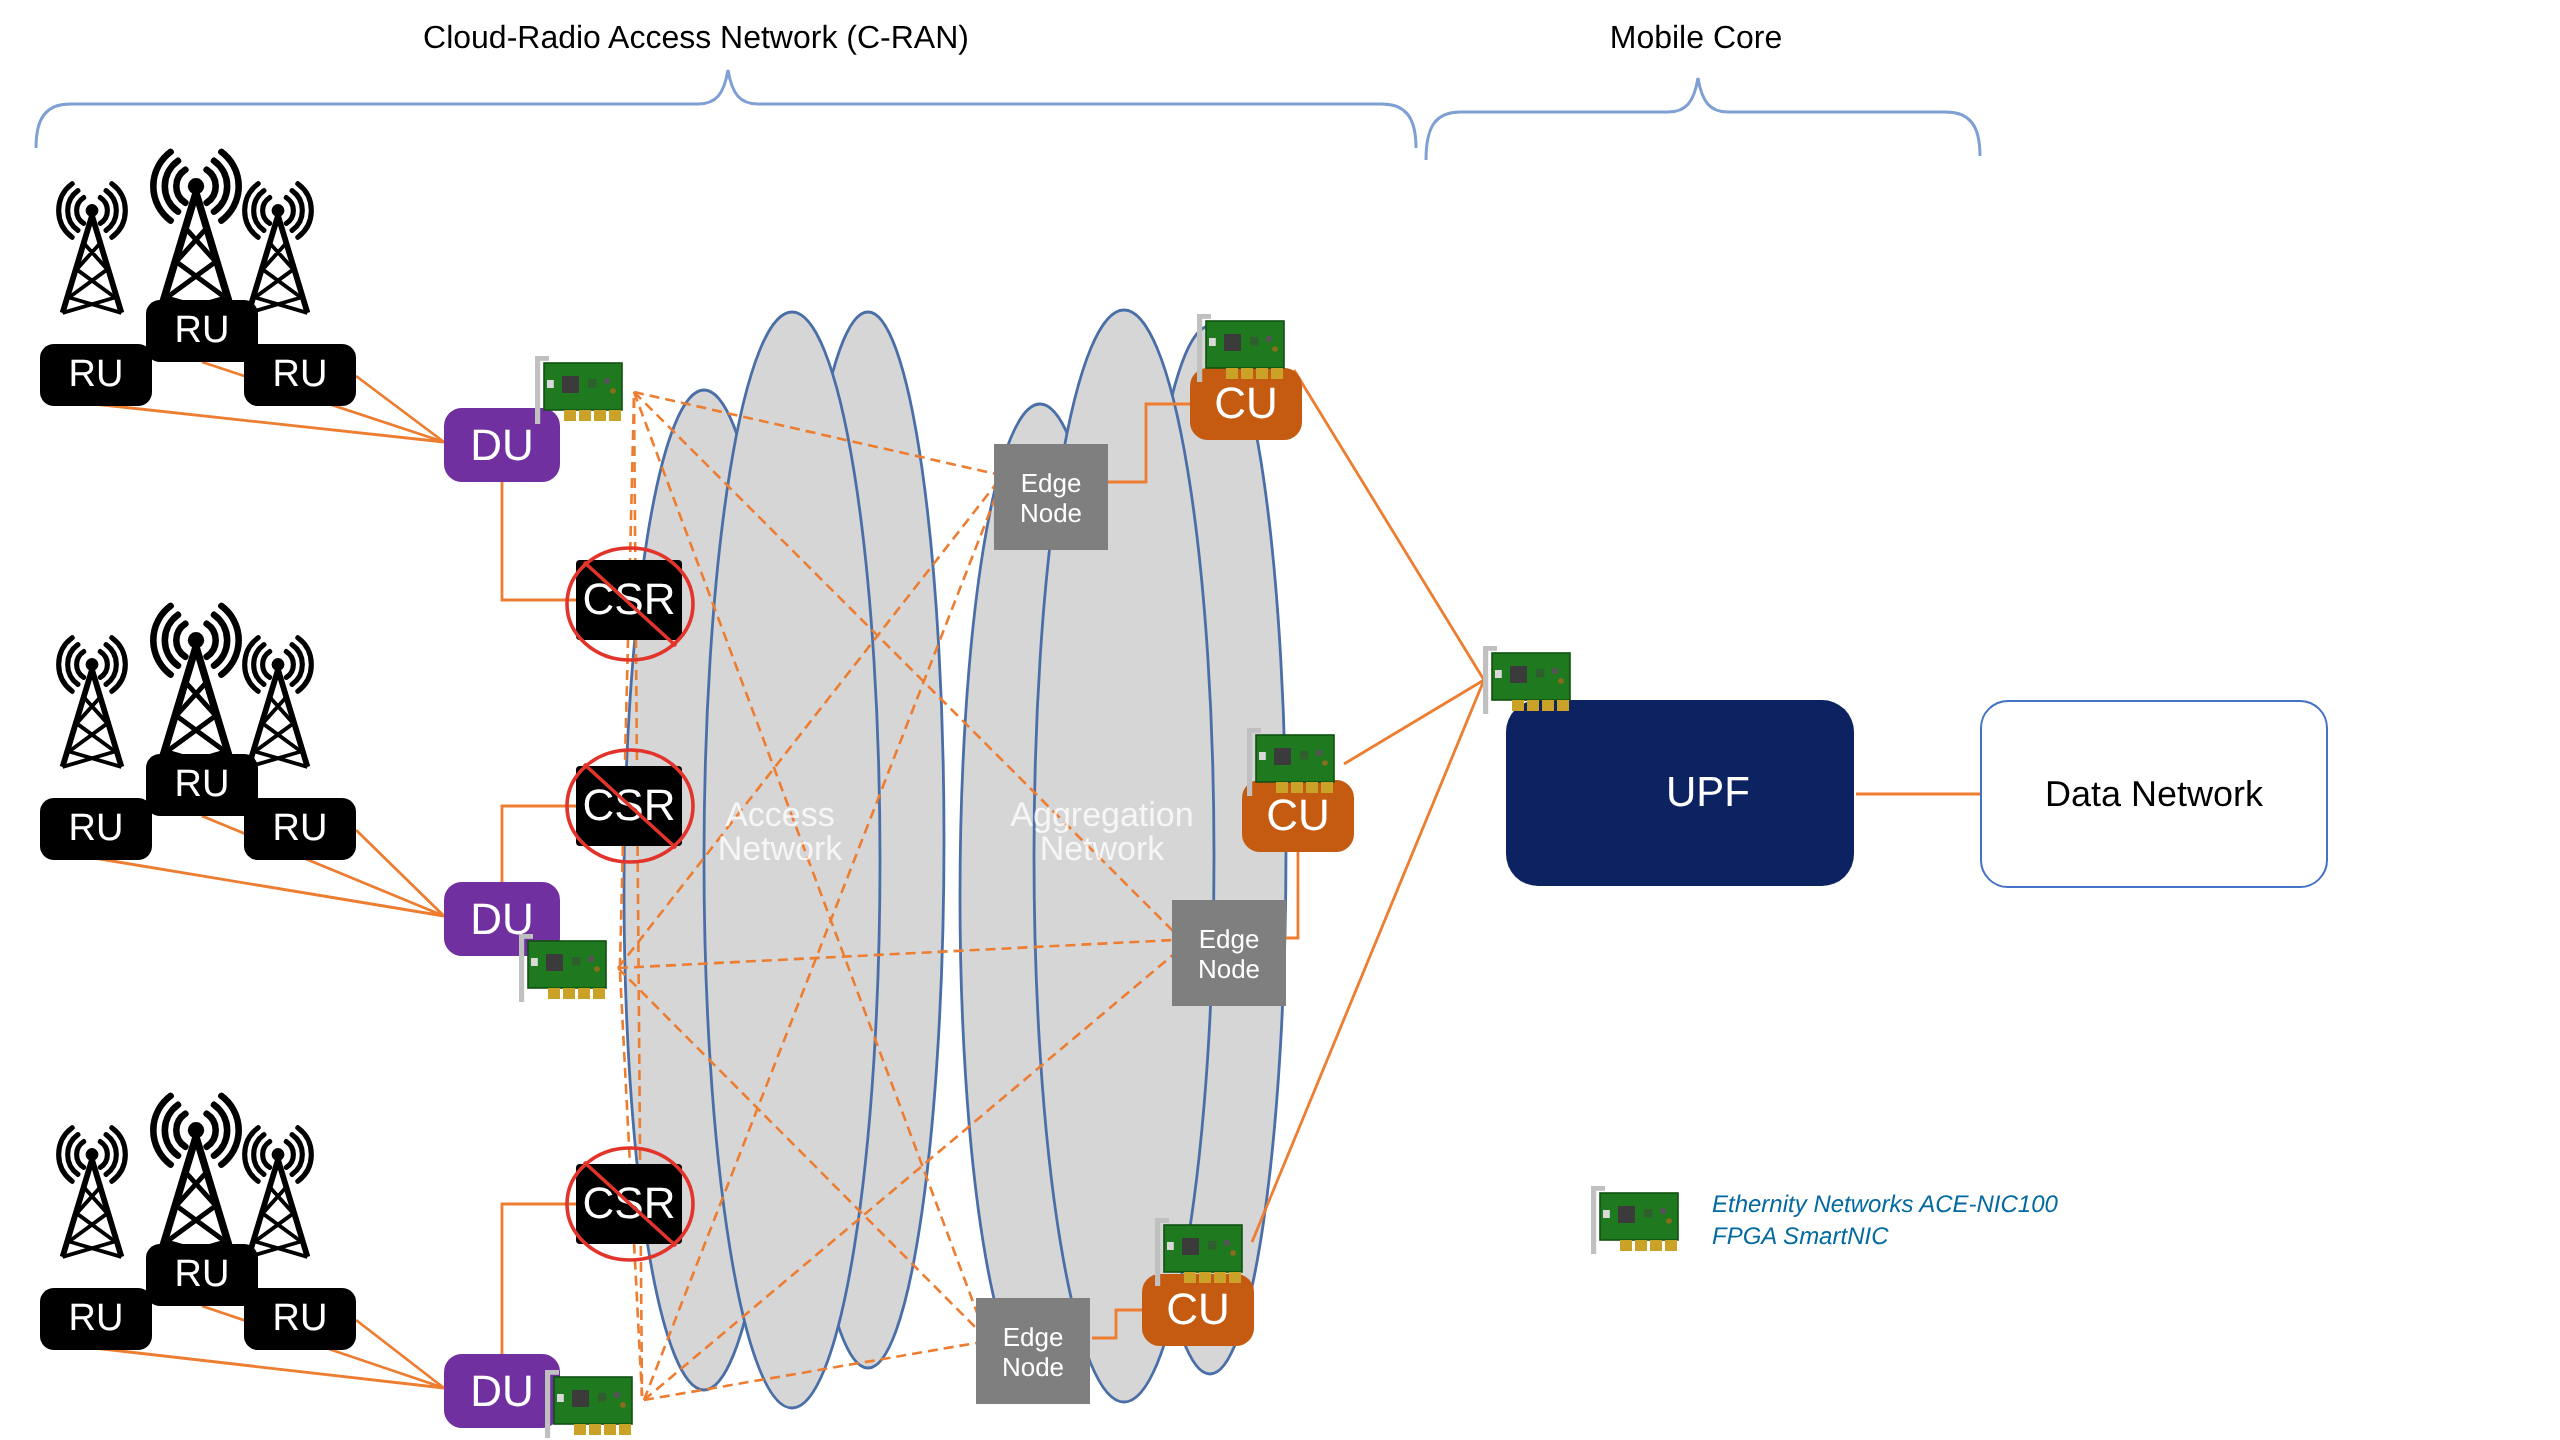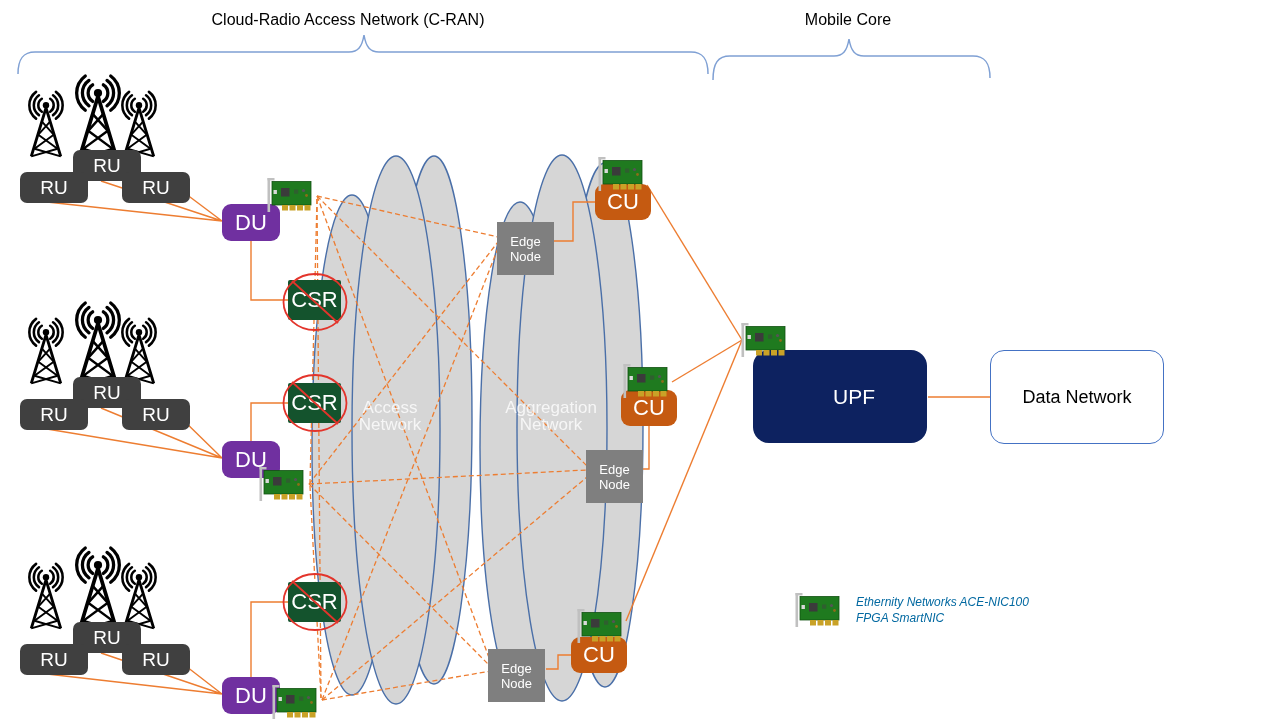--- a/index.html
+++ b/index.html
@@ -1,23 +1,23 @@
 <!DOCTYPE html>
 <html><head>
 <meta charset="utf-8">
 <style>
   html,body{margin:0;padding:0;background:#fff;}
   #canvas{position:relative;width:1280px;height:720px;background:#fff;overflow:hidden;
           font-family:"Liberation Sans",sans-serif;}
   #bg{position:absolute;left:0;top:0;z-index:0;}
   .box{position:absolute;display:flex;align-items:center;justify-content:center;
        color:#fff;z-index:2;box-sizing:border-box;}
-  .ru{width:68px;height:31px;background:#404040;border-radius:7px;font-size:19px;}
+  .ru{width:56px;height:31px;background:#000000;border-radius:7px;font-size:19px;}
   .du{width:58px;height:37px;background:#7030A0;border-radius:9px;font-size:22px;}
-  .csr{width:53px;height:40px;background:#14532d;border-radius:2px;font-size:22px;}
+  .csr{width:53px;height:40px;background:#000000;border-radius:2px;font-size:22px;}
   .cu{width:56px;height:36px;background:#C55A11;border-radius:9px;font-size:22px;}
   .en{width:57px;height:53px;background:#7F7F7F;font-size:13px;line-height:15px;text-align:center;}
   .en span{width:40px;display:block;}
   .upf{left:753px;top:350px;width:174px;height:93px;background:#0D2260;border-radius:16px;font-size:21px;padding-left:28px;}
   .dn{left:990px;top:350px;width:174px;height:94px;background:#fff;border:1.4px solid #4472C4;
       border-radius:14px;color:#000;font-size:18px;}
   .cloud-label{position:absolute;color:rgba(255,255,255,0.78);font-size:17px;line-height:17px;
        text-align:center;z-index:2;}
   .title{position:absolute;color:#000;font-size:16px;text-align:center;z-index:2;}
   .legend-text{position:absolute;left:856px;top:594px;color:#0369a1;font-size:12px;line-height:16px;z-index:2;font-style:italic;}

